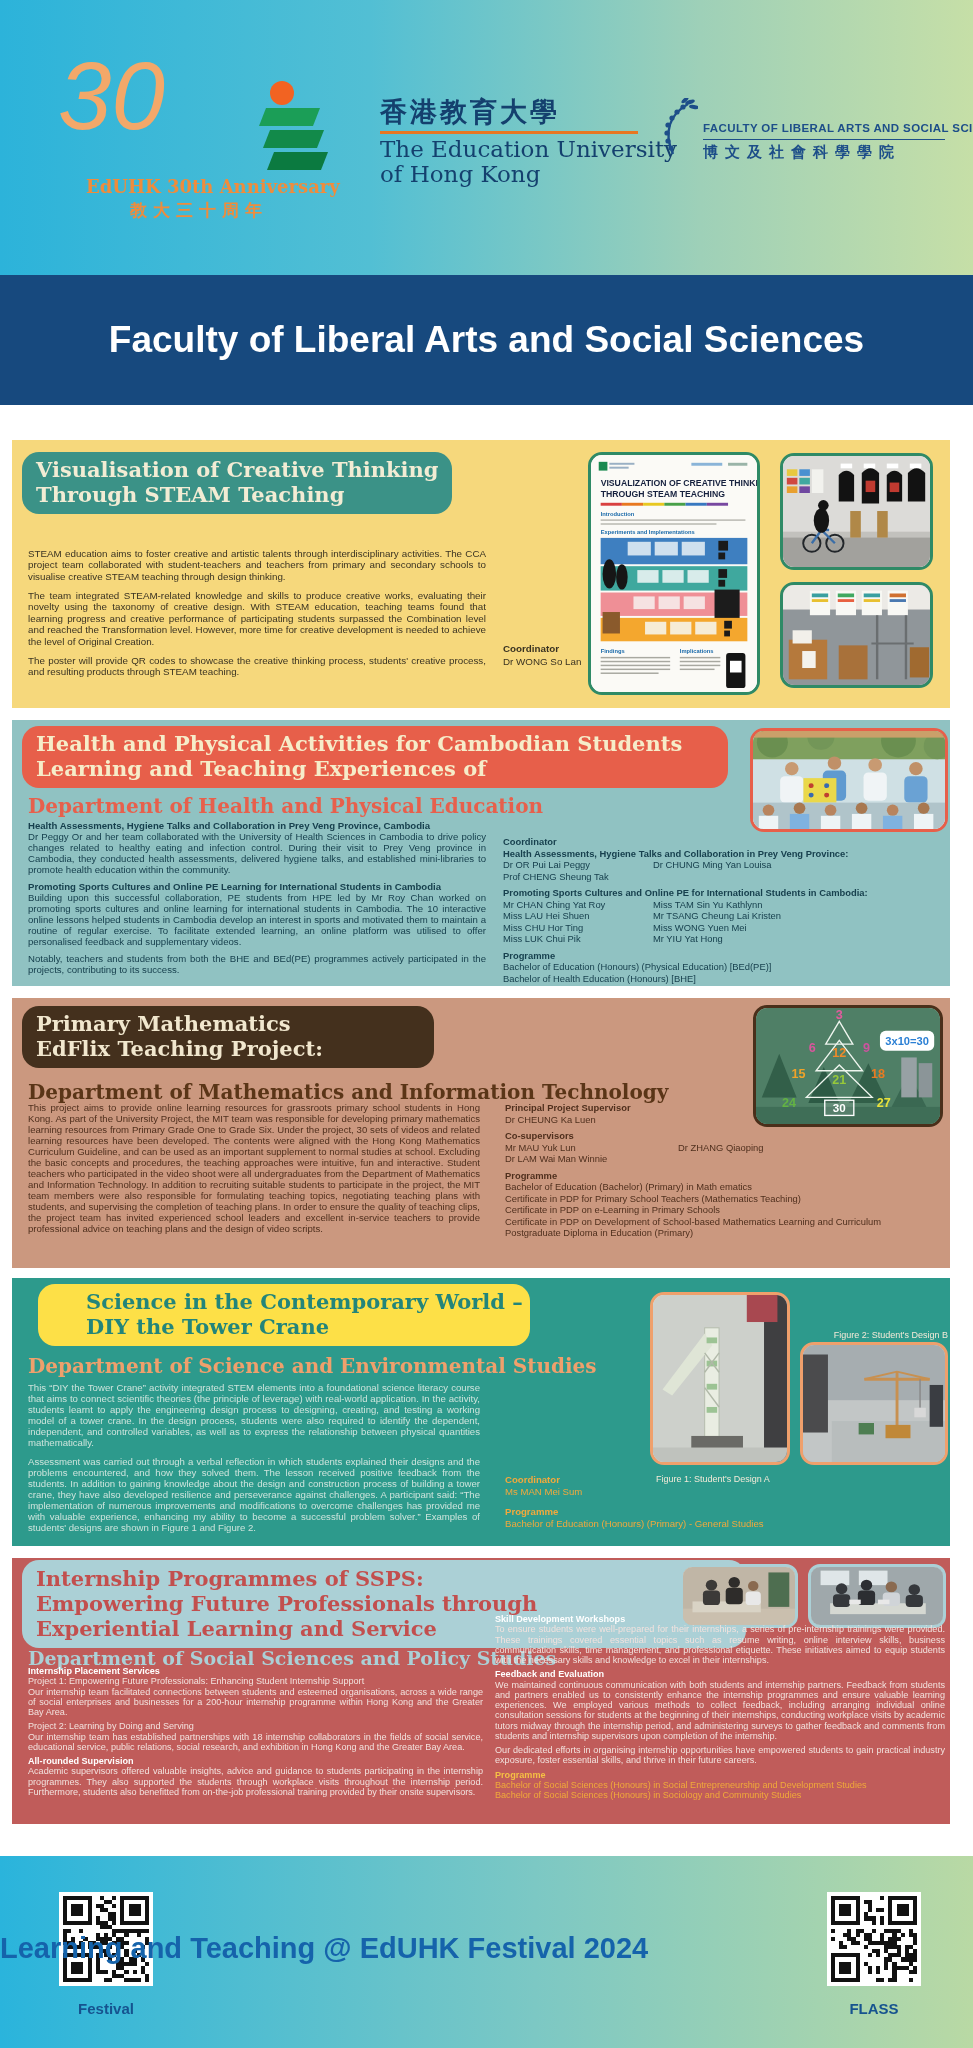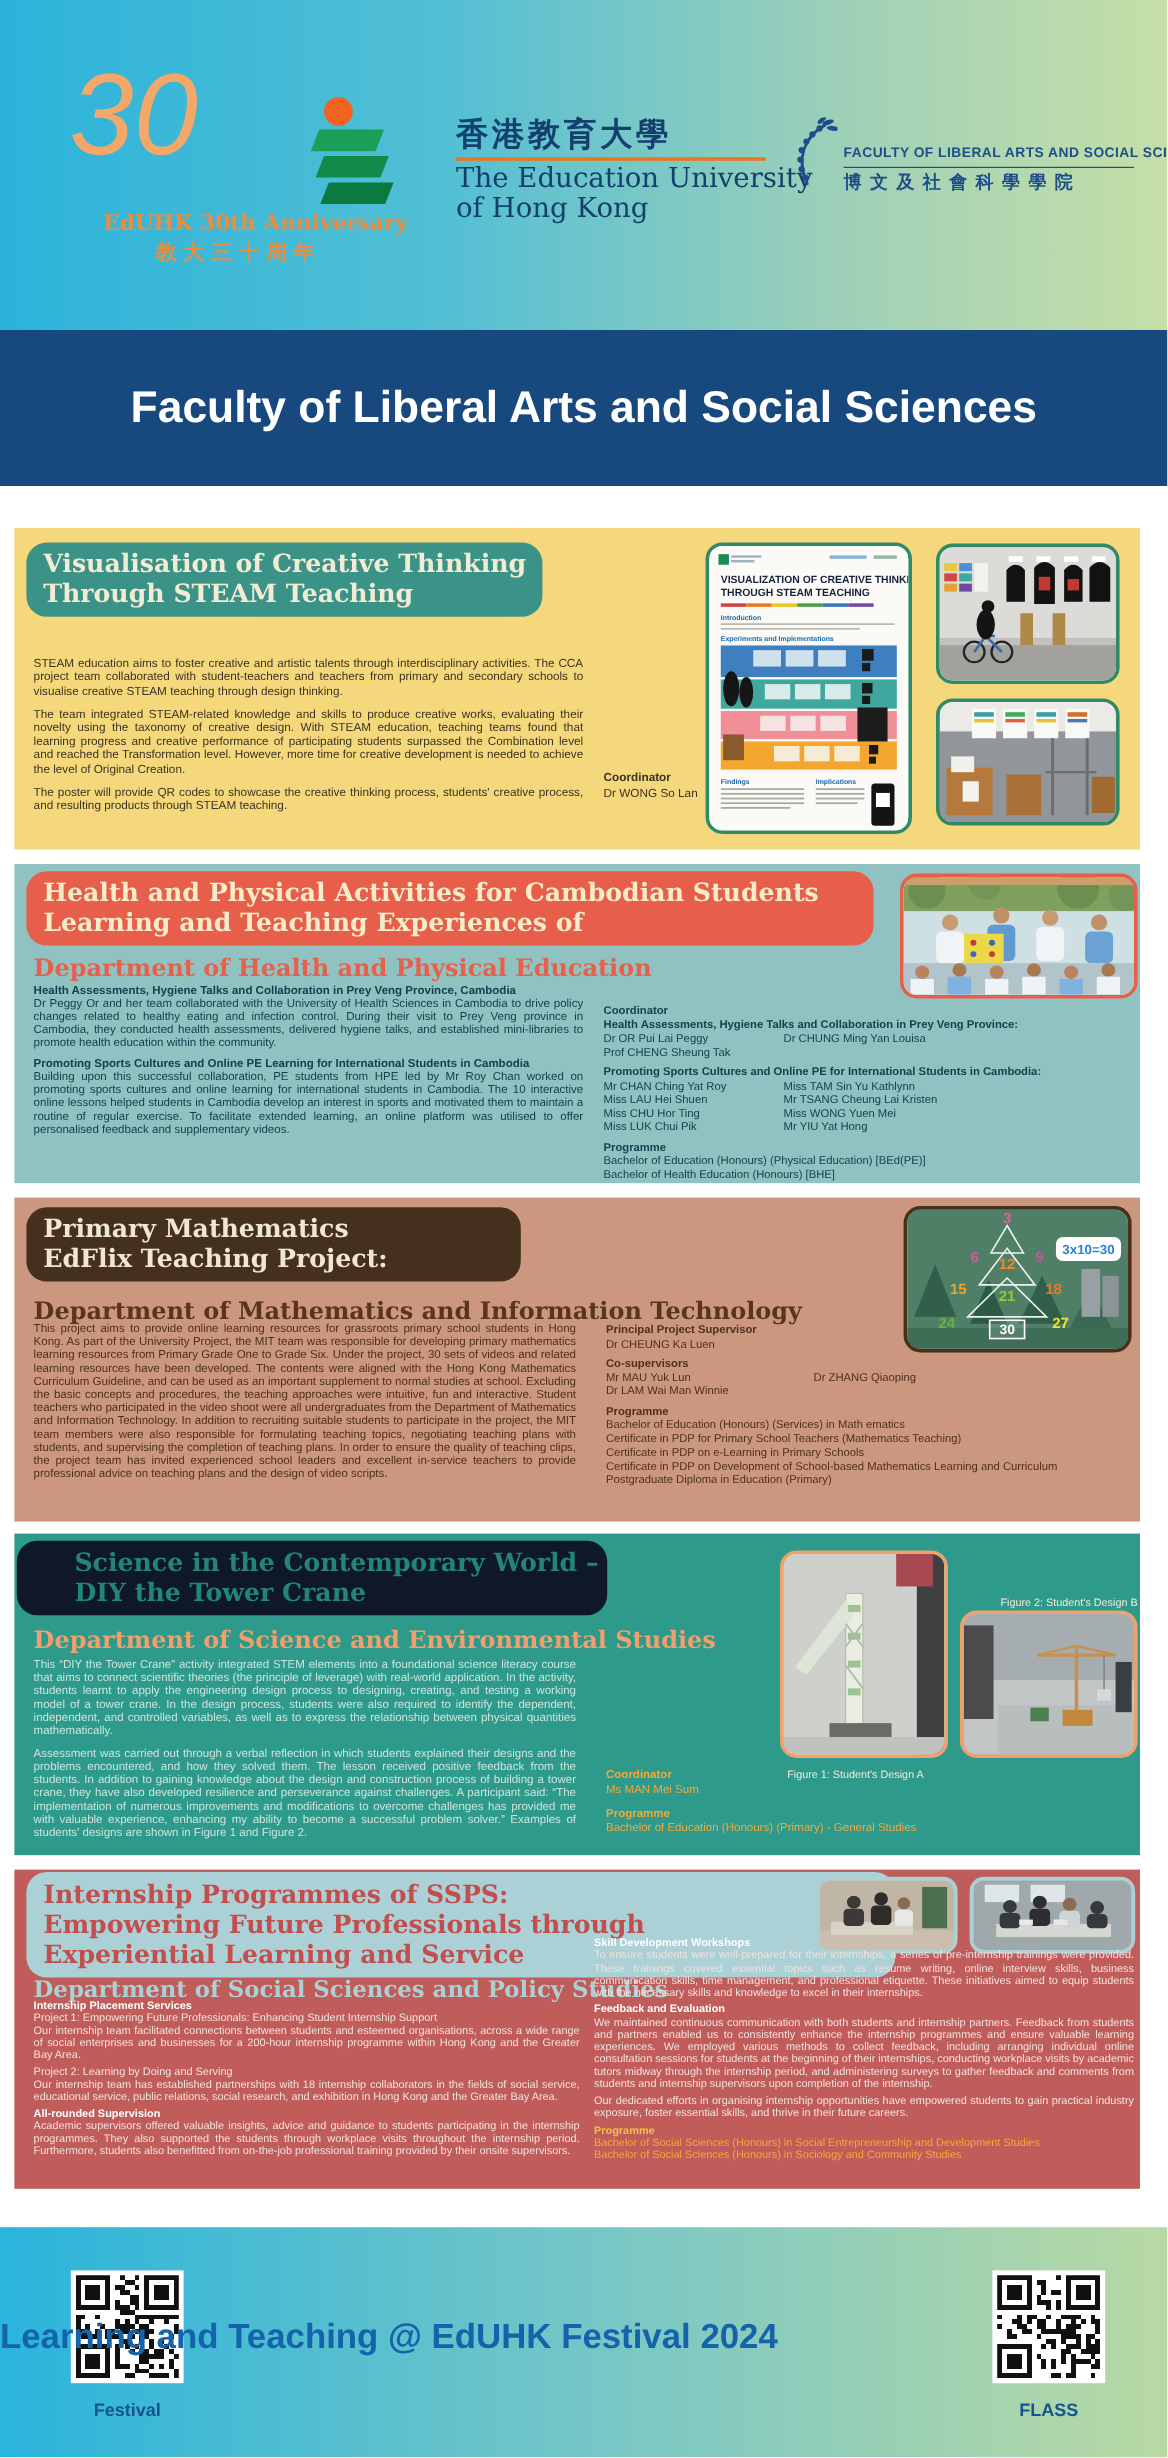--- a/index.html
+++ b/index.html
@@ -61,21 +61,21 @@
   
   .s3{top:998px;height:270px;background:#cb987f;color:#4f2f1d;}
   .s3 .tbox{left:10px;top:8px;width:384px;background:#44301d;color:#f1e7ce;}
   .s3 .dept{left:16px;top:82px;color:#5a3517;}
   .s3 .bcol{left:16px;top:104px;width:452px;font-size:9.6px;line-height:1.15;}
   .s3 .rcol{left:493px;top:104px;width:445px;}
   .s3 .row2 span:first-child{width:173px;}
   .s3 .ph{border:3px solid #4a2f1a;}
   
   .s4{top:1278px;height:268px;background:#2d9a8c;color:#cde4dc;}
-  .s4 .tbox{left:2px;top:6px;width:430px;background:#0f172a;color:#23857a;padding-left:48px;}
+  .s4 .tbox{left:26px;top:6px;width:430px;background:#fde047;color:#23857a;padding-left:48px;}
   .s4 .dept{left:16px;top:76px;color:#efa06c;}
   .s4 .bcol{left:16px;top:104px;width:452px;font-size:9.6px;line-height:1.15;}
   .s4 .ph{border:3px solid #efa06c;}
   .s4 .cap{color:#f3ead8;}
   .s4 .coord{position:absolute;left:493px;font-size:9.6px;line-height:12px;color:#f2a93c;}
   
   .s5{top:1558px;height:266px;background:#c05c5a;color:#f2e2de;}
   .s5 .tbox{left:10px;top:2px;width:696px;background:#abd0d6;color:#c24f4e;line-height:1.2;}
   .s5 .dept{left:16px;top:89px;color:#abd0d6;font-size:19px;}
   .s5 .bcol{left:16px;top:108px;width:455px;font-size:9.1px;line-height:1.13;}
@@ -315,20 +315,21 @@
         <circle cx="176" cy="82" r="6" fill="#a87850"></circle>
           <rect x="166" y="88" width="20" height="16" fill="#eef4f6"></rect>
       </svg>
     </div>
     <div class="dept slab">Department of Health and Physical Education</div>
     <div class="bcol">
       <div class="b">Health Assessments, Hygiene Talks and Collaboration in Prey Veng Province, Cambodia</div>
       <p>Dr Peggy Or and her team collaborated with the University of Health Sciences in Cambodia to drive policy changes related to healthy eating and infection control. During their visit to Prey Veng province in Cambodia, they conducted health assessments, delivered hygiene talks, and established mini-libraries to promote health education within the community.</p>
       <div class="b">Promoting Sports Cultures and Online PE Learning for International Students in Cambodia</div>
       <p>Building upon this successful collaboration, PE students from HPE led by Mr Roy Chan worked on promoting sports cultures and online learning for international students in Cambodia. The 10 interactive online lessons helped students in Cambodia develop an interest in sports and motivated them to maintain a routine of regular exercise. To facilitate extended learning, an online platform was utilised to offer personalised feedback and supplementary videos.</p>
+      <p>Notably, teachers and students from both the BHE and BEd(PE) programmes actively participated in the projects, contributing to its success.</p>
     </div>
     <div class="rcol">
       <div class="b">Coordinator</div>
       <div class="b">Health Assessments, Hygiene Talks and Collaboration in Prey Veng Province:</div>
       <div class="row2">
         <span>Dr OR Pui Lai Peggy</span>
         <span>Dr CHUNG Ming Yan Louisa</span>
       </div>
       <div class="row2">
         <span>Prof CHENG Sheung Tak</span>
@@ -400,21 +401,21 @@
       <div class="b gap">Co-supervisors</div>
       <div class="row2">
         <span>Mr MAU Yuk Lun</span>
         <span>Dr ZHANG Qiaoping</span>
       </div>
       <div class="row2">
         <span>Dr LAM Wai Man Winnie</span>
         <span></span>
       </div>
       <div class="b gap">Programme</div>
-      <div>Bachelor of Education (Honours) (Services) in Math ematics</div>
+      <div>Bachelor of Education (Bachelor) (Primary) in Math ematics</div>
       <div>Certificate in PDP for Primary School Teachers (Mathematics Teaching)</div>
       <div>Certificate in PDP on e-Learning in Primary Schools</div>
       <div>Certificate in PDP on Development of School-based Mathematics Learning and Curriculum</div>
       <div>Postgraduate Diploma in Education (Primary)</div>
     </div>
   </section>
 
   <section class="sec s4">
     <div class="tbox slab">
       <div>Science in the Contemporary World –</div>

